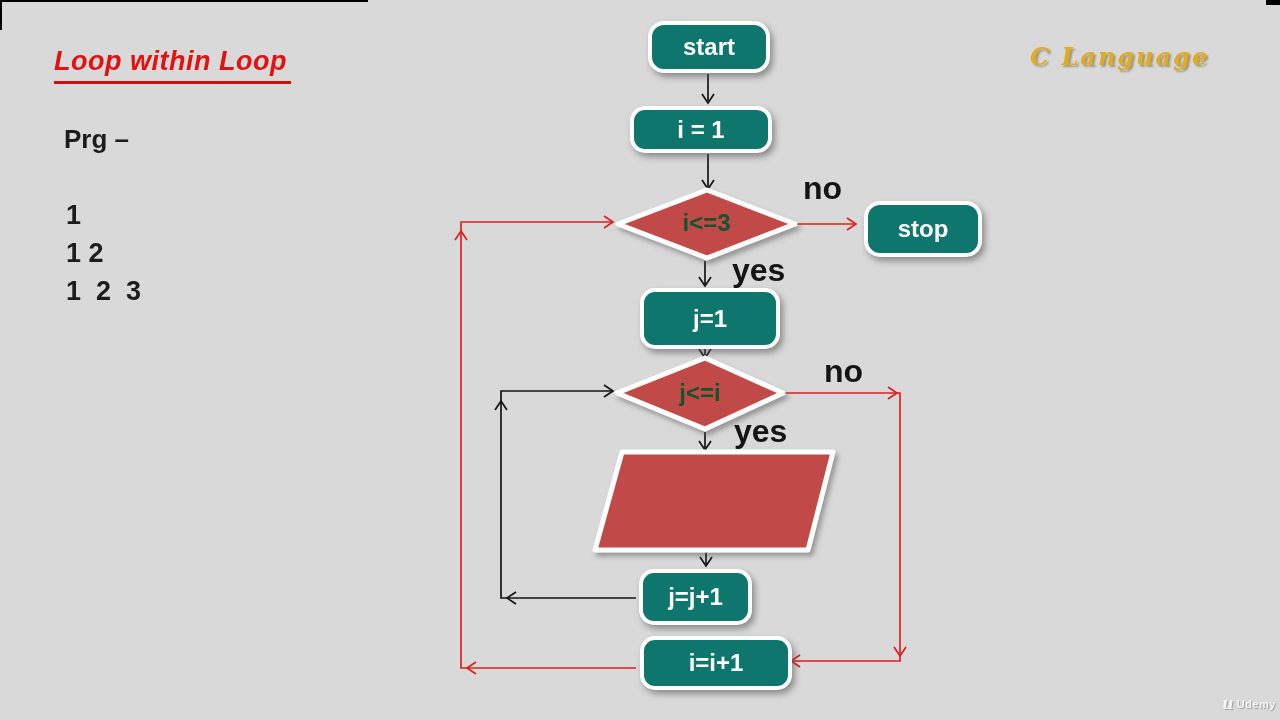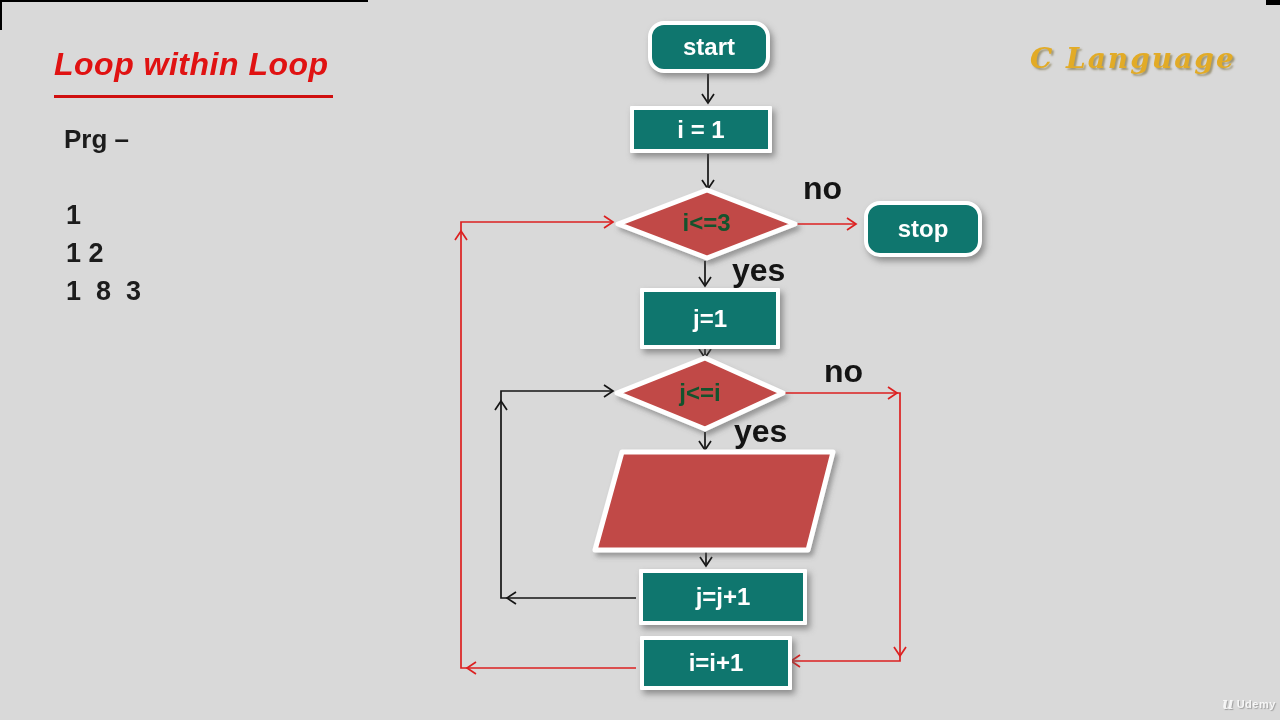--- a/index.html
+++ b/index.html
@@ -4,54 +4,54 @@
 <style>
   html,body{margin:0;padding:0;background:#888;}
   .stage{
     position:relative;width:1280px;height:720px;overflow:hidden;
     background:#d9d9d9;
     font-family:"Liberation Sans",sans-serif;
   }
   
   .title{
     position:absolute;left:54px;top:46px;
-    font-size:32px;font-weight:bold;font-style:italic;
-    color:#e01212;border-bottom:3px solid #d01010;padding:0 4px 12px 0;
+    font-size:27px;font-weight:bold;font-style:italic;
+    color:#e01212;border-bottom:3px solid #d01010;padding:0 4px 4px 0;
     letter-spacing:0.5px;
   }
   .prg{
     position:absolute;left:64px;top:124px;
     font-size:26px;font-weight:bold;color:#1c1c1c;
   }
   .out{
     position:absolute;left:66px;
     font-size:27px;font-weight:bold;color:#1c1c1c;white-space:pre;
   }
   .out.l0{top:200px}.out.l1{top:238px}.out.l2{top:276px}
   .brand{
     position:absolute;left:1030px;top:42px;
     font-family:"DejaVu Serif",serif;font-style:italic;font-weight:bold;
-    font-size:28px;color:#e2ab26;letter-spacing:2px;
+    font-size:24px;color:#e2ab26;letter-spacing:2px;
     text-shadow:2px 2px 2px rgba(110,95,40,0.55);
   }
   
   .node{
     position:absolute;box-sizing:border-box;
     background:#0f766e;border:4px solid #ffffff;
     box-shadow:3px 4px 6px rgba(90,90,90,0.6);
     display:flex;align-items:center;justify-content:center;
     color:#fff;font-weight:bold;font-size:24px;
   }
   .terminator{border-radius:16px;}
-  .process{border-radius:1px;}
+  .process{border-radius:15px;}
   .n-start{left:648px;top:21px;width:122px;height:52px;}
   .n-init-i{left:630px;top:106px;width:142px;height:47px;}
   .n-stop{left:864px;top:201px;width:118px;height:56px;}
   .n-init-j{left:640px;top:288px;width:140px;height:61px;}
-  .n-inc-j{left:639px;top:569px;width:168px;height:56px;}
+  .n-inc-j{left:639px;top:569px;width:113px;height:56px;}
   .n-inc-i{left:640px;top:636px;width:152px;height:54px;}
   .dlabel{
     position:absolute;color:#14532d;font-weight:bold;font-size:24px;
     text-align:center;
   }
   .d-cond-i{left:618px;top:209px;width:177px;}
   .d-cond-j{left:617px;top:379px;width:166px;}
   .elabel{
     position:absolute;color:#141414;font-weight:bold;font-size:32px;
   }
@@ -130,21 +130,21 @@
 
   <div class="edge-top"></div>
   <div class="edge-left"></div>
   <div class="edge-corner"></div>
 
   <div class="title">Loop within Loop</div>
   <div class="brand">C Language</div>
   <div class="prg">Prg –</div>
   <div class="out l0">1</div>
   <div class="out l1">1 2</div>
-  <div class="out l2">1  8  3</div>
+  <div class="out l2">1  2  3</div>
 
   <div class="node terminator n-start">
     <span>start</span>
   </div>
   <div class="node process n-init-i">
     <span>i = 1</span>
   </div>
   <div class="node terminator n-stop">
     <span>stop</span>
   </div>

